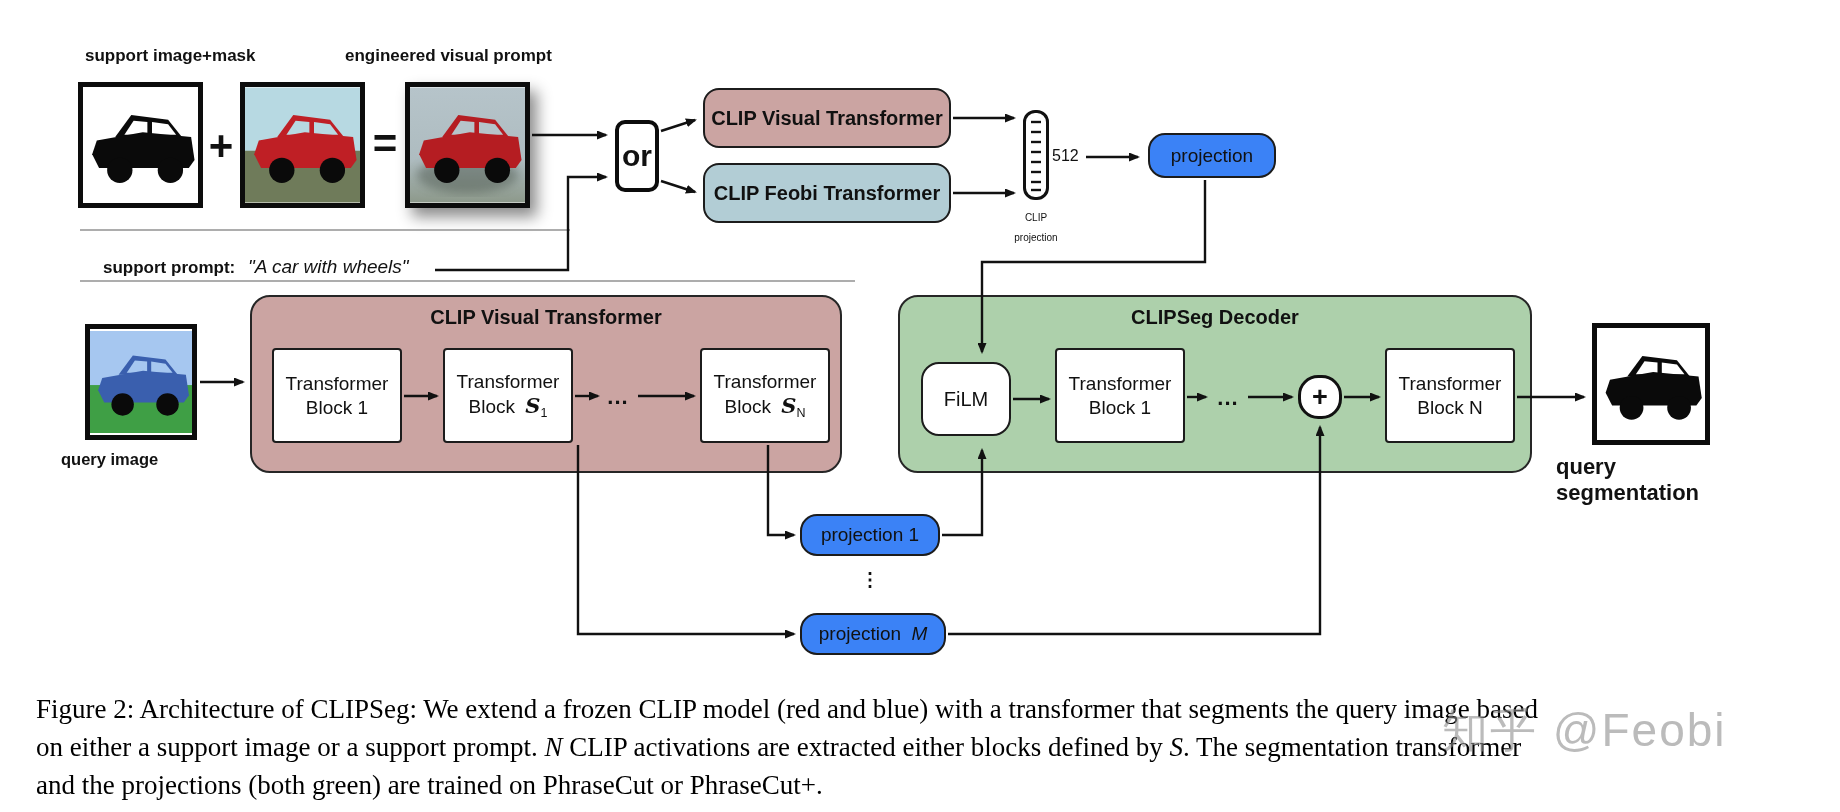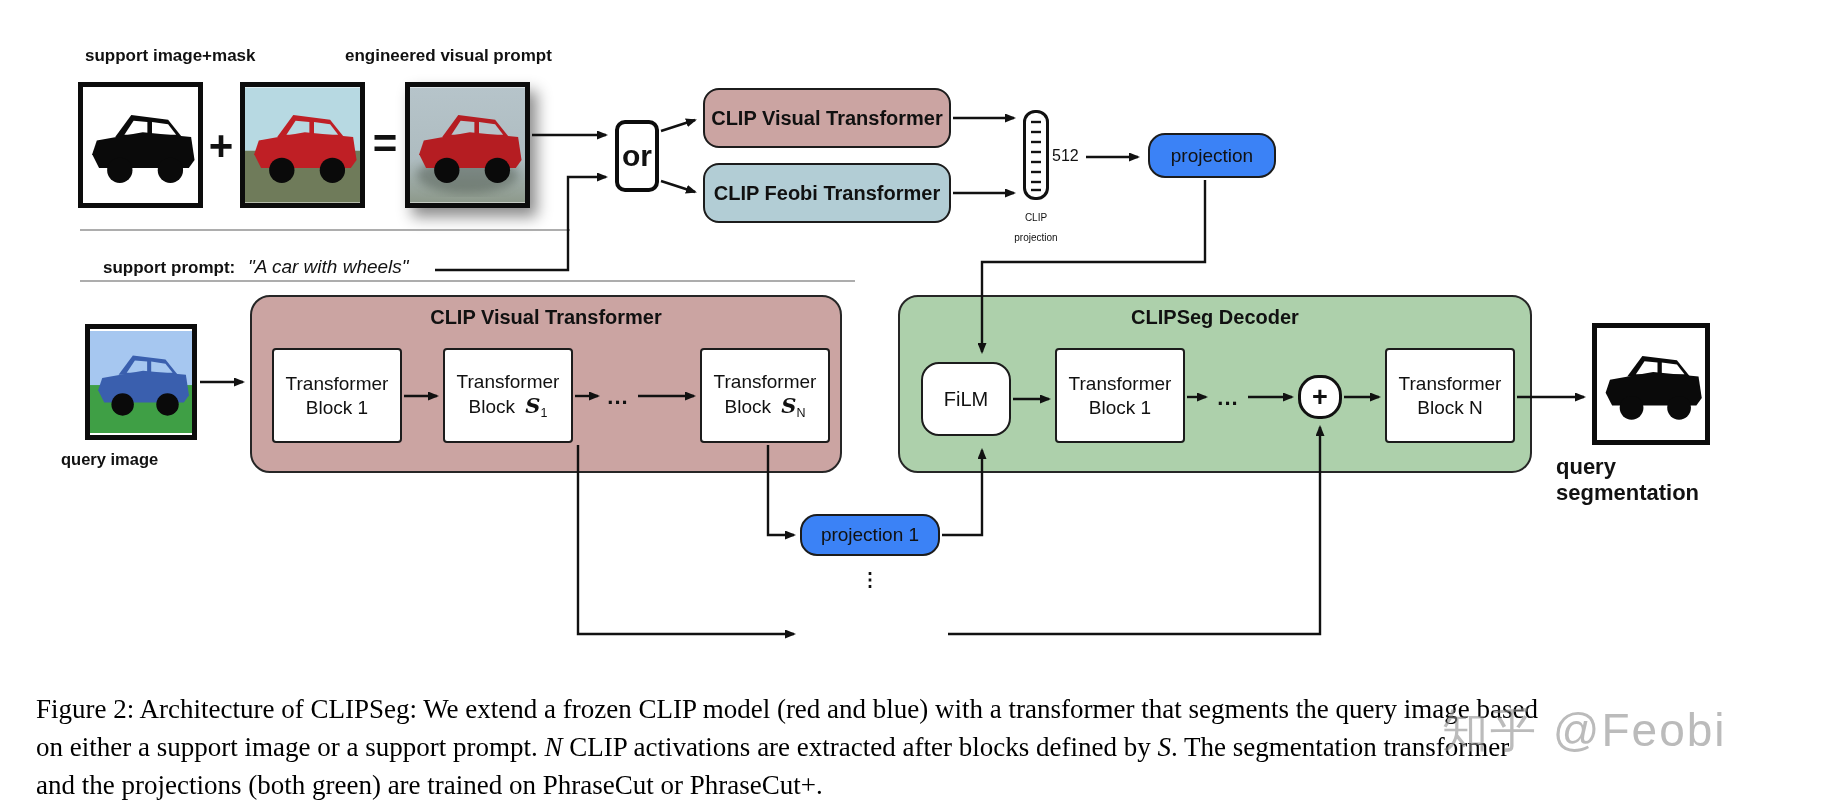--- a/index.html
+++ b/index.html
@@ -211,20 +211,26 @@
       <circle cx="32" cy="72" r="11" fill="#0a0a0a"></circle>
       <circle cx="76" cy="72" r="11" fill="#0a0a0a"></circle>
     </svg>
   </div>
   <div class="lbl" style="left:1556px;top:454px;width:190px;font-size:22px;">query segmentation</div>
 
   <div class="pill pill-green" style="left:800px;top:514px;width:140px;height:42px;">
     <span>projection 1</span>
   </div>
   <div class="abs" style="left:852px;top:568px;width:36px;text-align:center;font-weight:bold;font-size:19px;">⋮</div>
+  <div class="pill pill-green" style="left:800px;top:613px;width:146px;height:42px;">
+    <span>
+      <span>projection</span>
+      <span style="font-style:italic;margin-left:5px;">M</span>
+    </span>
+  </div>
 
   <svg class="overlay" width="1840" height="812" viewBox="0 0 1840 812">
     <defs>
       <marker id="arr" markerWidth="11" markerHeight="9" refX="9" refY="4.5" orient="auto" markerUnits="userSpaceOnUse">
         <path d="M0,0 L11,4.5 L0,9 Z" fill="#111"></path>
       </marker>
     </defs>
     <g fill="none" stroke="#111" stroke-width="2.4">
       <polyline points="532,135 606,135" marker-end="url(#arr)"></polyline>
       <polyline points="435,270 568,270 568,177 606,177" marker-end="url(#arr)"></polyline>
@@ -245,19 +251,19 @@
       <polyline points="1013,399 1049,399" marker-end="url(#arr)"></polyline>
       <polyline points="1187,397 1206,397" marker-end="url(#arr)"></polyline>
       <polyline points="1248,397 1292,397" marker-end="url(#arr)"></polyline>
       <polyline points="1344,397 1379,397" marker-end="url(#arr)"></polyline>
       <polyline points="1517,397 1584,397" marker-end="url(#arr)"></polyline>
     </g>
   </svg>
 
   <div class="caption">
     <div class="cap-line">Figure 2: Architecture of CLIPSeg: We extend a frozen CLIP model (red and blue) with a transformer that segments the query image based</div>
-    <div class="cap-line"><span>on either a support image or a support prompt.  </span><span class="cap-it">N</span><span> CLIP activations are extracted after blocks defined by </span><span class="cap-it">S</span><span>. The segmentation transformer</span></div>
+    <div class="cap-line"><span>on either a support image or a support prompt.  </span><span class="cap-it">N</span><span> CLIP activations are extracted either blocks defined by </span><span class="cap-it">S</span><span>. The segmentation transformer</span></div>
     <div class="cap-line">and the projections (both green) are trained on PhraseCut or PhraseCut+.</div>
   </div>
 
   <div class="watermark">知乎 @Feobi</div>
 
 </div>
 
 </body></html>

